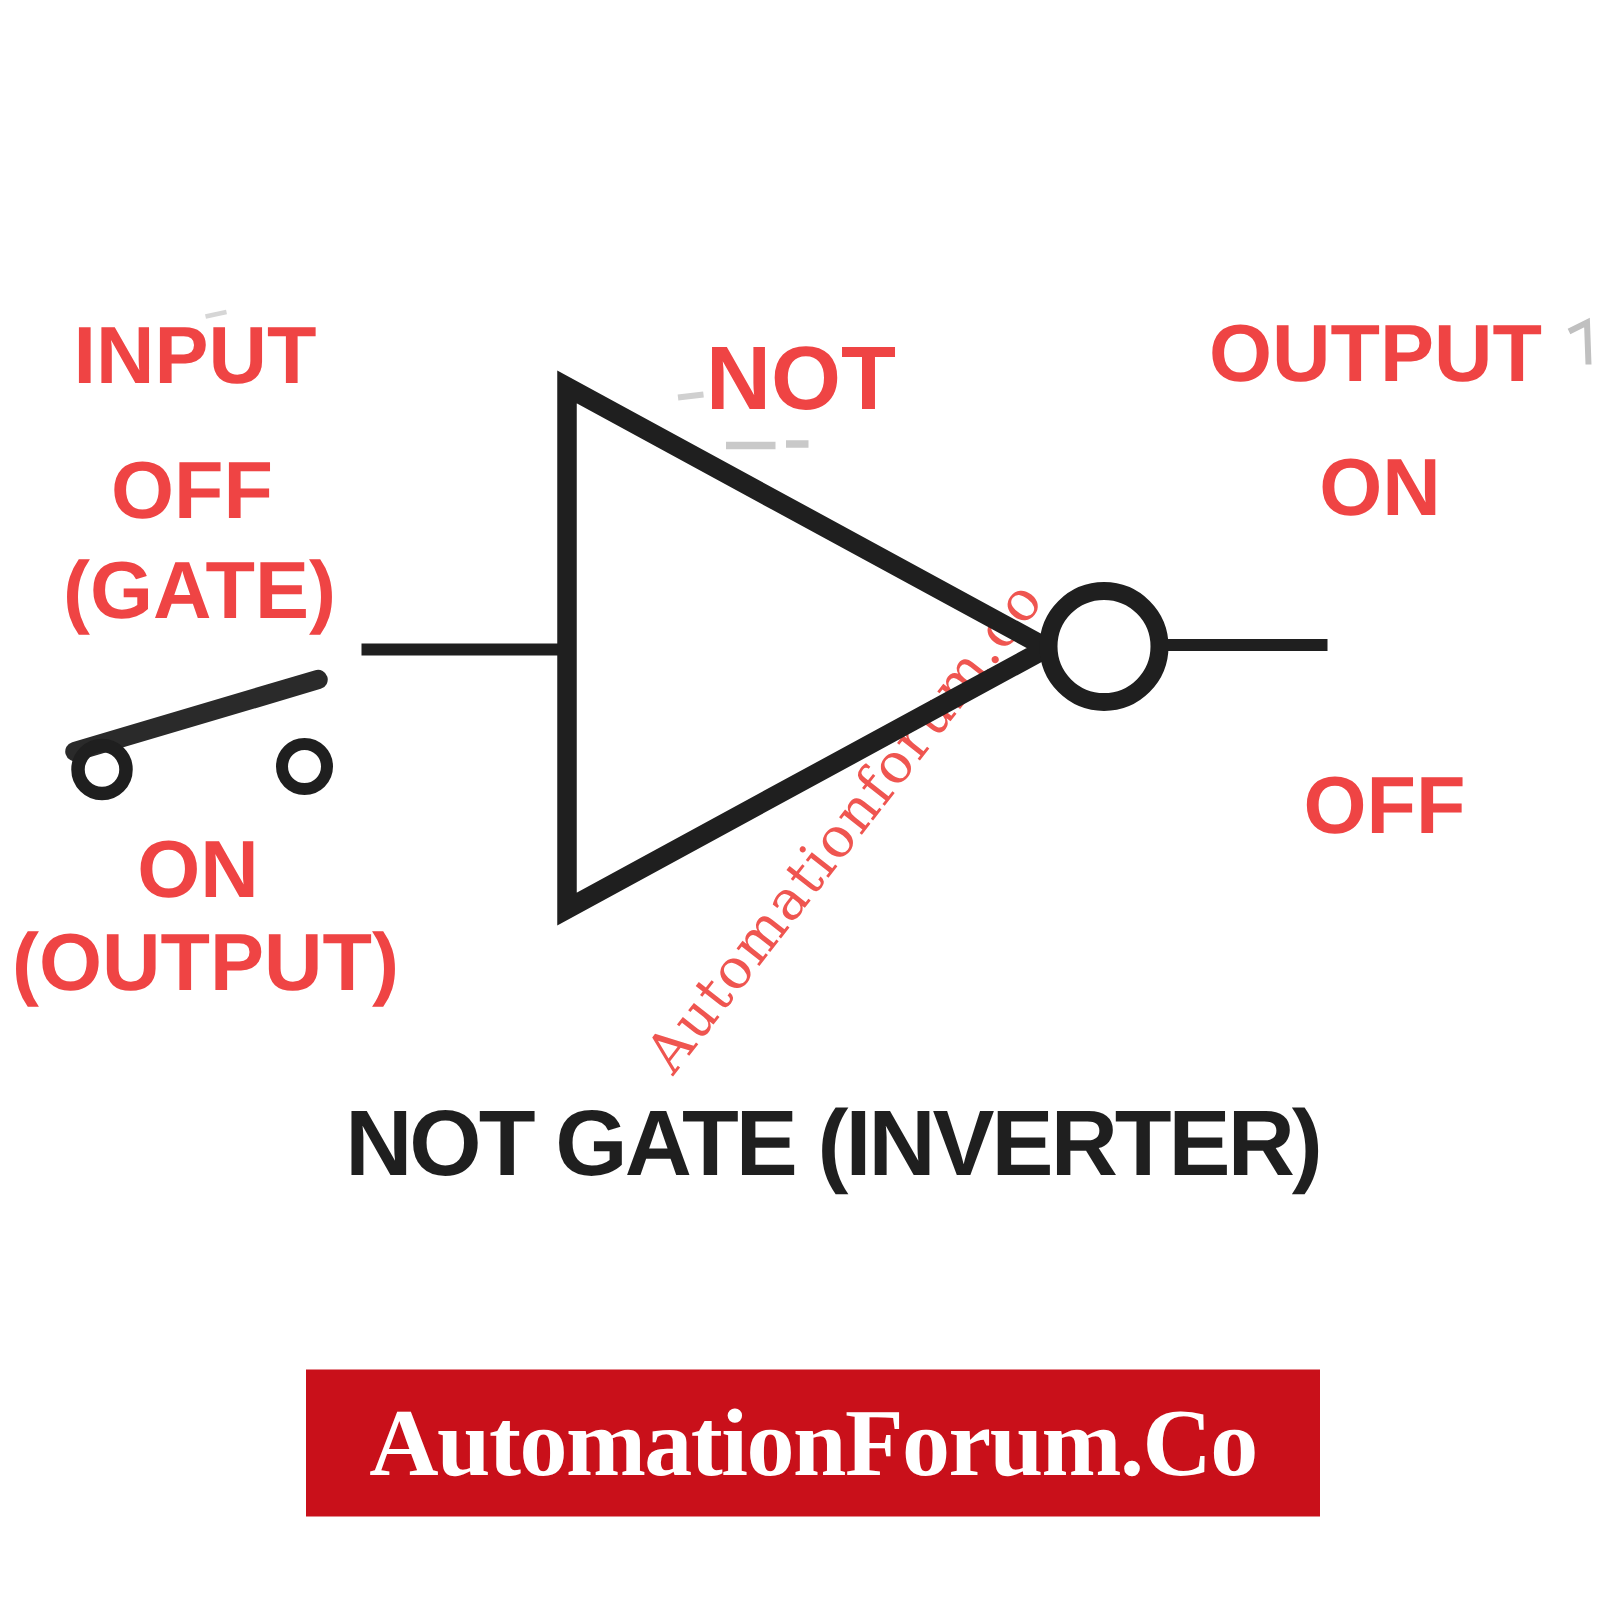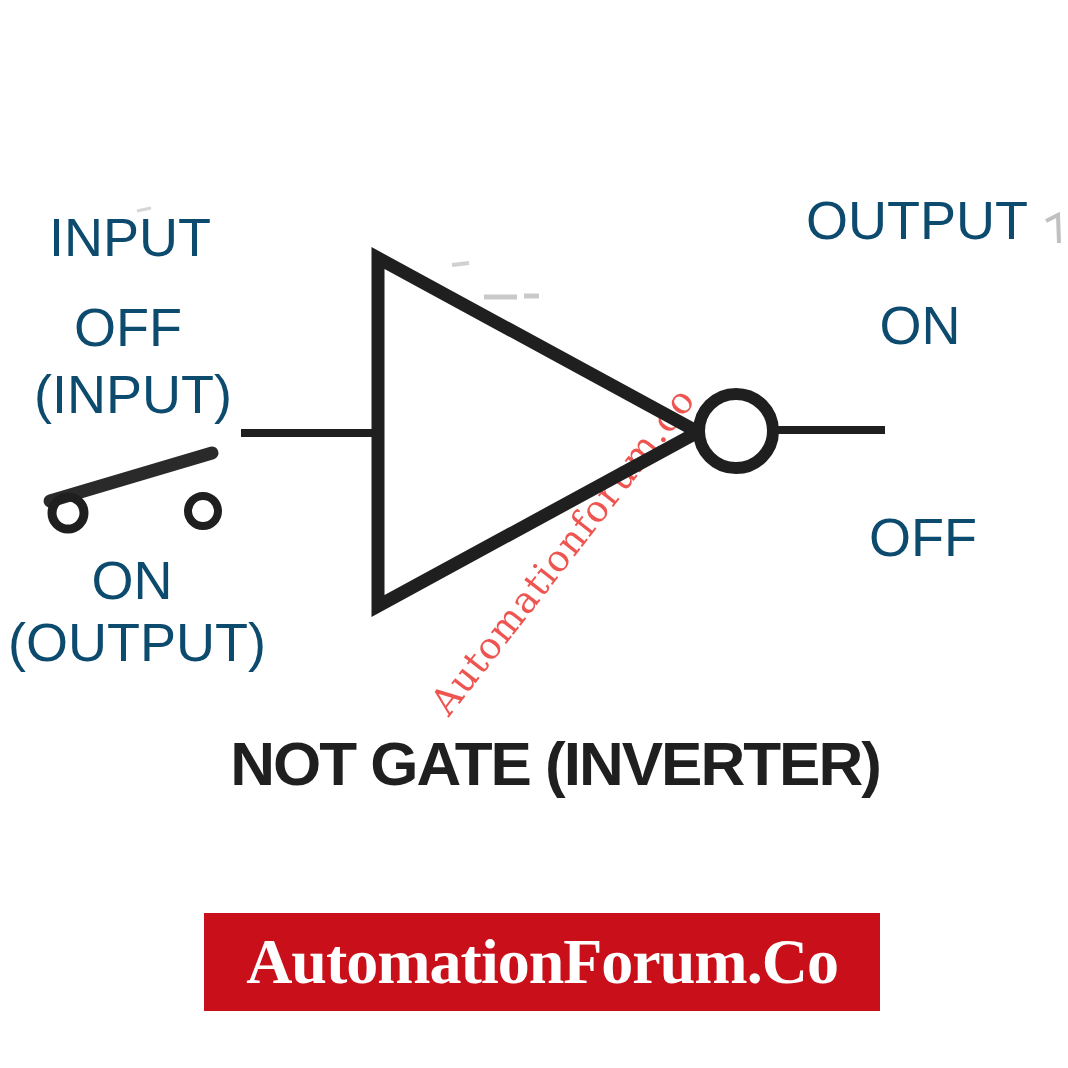--- a/index.html
+++ b/index.html
@@ -9,25 +9,25 @@
     height: 1068px;
     background: #ffffff;
     overflow: hidden;
     font-family: "Liberation Sans", sans-serif;
     color: #1f1f1f;
   }
   .lbl {
     position: absolute;
     transform: translate(-50%, -50%);
     font-size: 54px;
-    font-weight: 400;
+    font-weight: 700;
     letter-spacing: 0px;
     white-space: nowrap;
     z-index: 4;
-    color: #0c4a6e;
+    color: #ef4444;
   }
   .lbl-gate { font-size: 60px; }
   .caption-title {
     position: absolute;
     transform: translate(-50%, -50%);
     font-size: 62px;
     font-weight: 700;
     letter-spacing: -2px;
     white-space: nowrap;
     z-index: 4;
@@ -103,26 +103,27 @@
 
     <g>
       <line x1="50" y1="501" x2="212" y2="453" stroke="#2a2a2a" stroke-width="13" stroke-linecap="round"></line>
       <circle cx="68" cy="513" r="16" fill="none" stroke="#1f1f1f" stroke-width="9"></circle>
       <circle cx="203" cy="511" r="15" fill="none" stroke="#1f1f1f" stroke-width="8"></circle>
     </g>
   </svg>
 
   <div class="lbl" style="left:130px; top:237px;">INPUT</div>
   <div class="lbl" style="left:128px; top:327px;">OFF</div>
-  <div class="lbl" style="left:133px; top:394px;">(INPUT)</div>
+  <div class="lbl" style="left:133px; top:394px;">(GATE)</div>
   <div class="lbl" style="left:132px; top:580px;">ON</div>
   <div class="lbl" style="left:137px; top:642px;">(OUTPUT)</div>
 
+  <div class="lbl lbl-gate" style="left:534px; top:252px;">NOT</div>
 
-  <div class="lbl" style="left:917px; top:220px;">OUTPUT</div>
+  <div class="lbl" style="left:917px; top:236px;">OUTPUT</div>
   <div class="lbl" style="left:920px; top:325px;">ON</div>
   <div class="lbl" style="left:923px; top:537px;">OFF</div>
 
   <div class="caption-title" style="left:555px; top:763px;">NOT GATE (INVERTER)</div>
 
   <div class="banner">
     <span class="banner-text">AutomationForum.Co</span>
   </div>
 
 </div>

